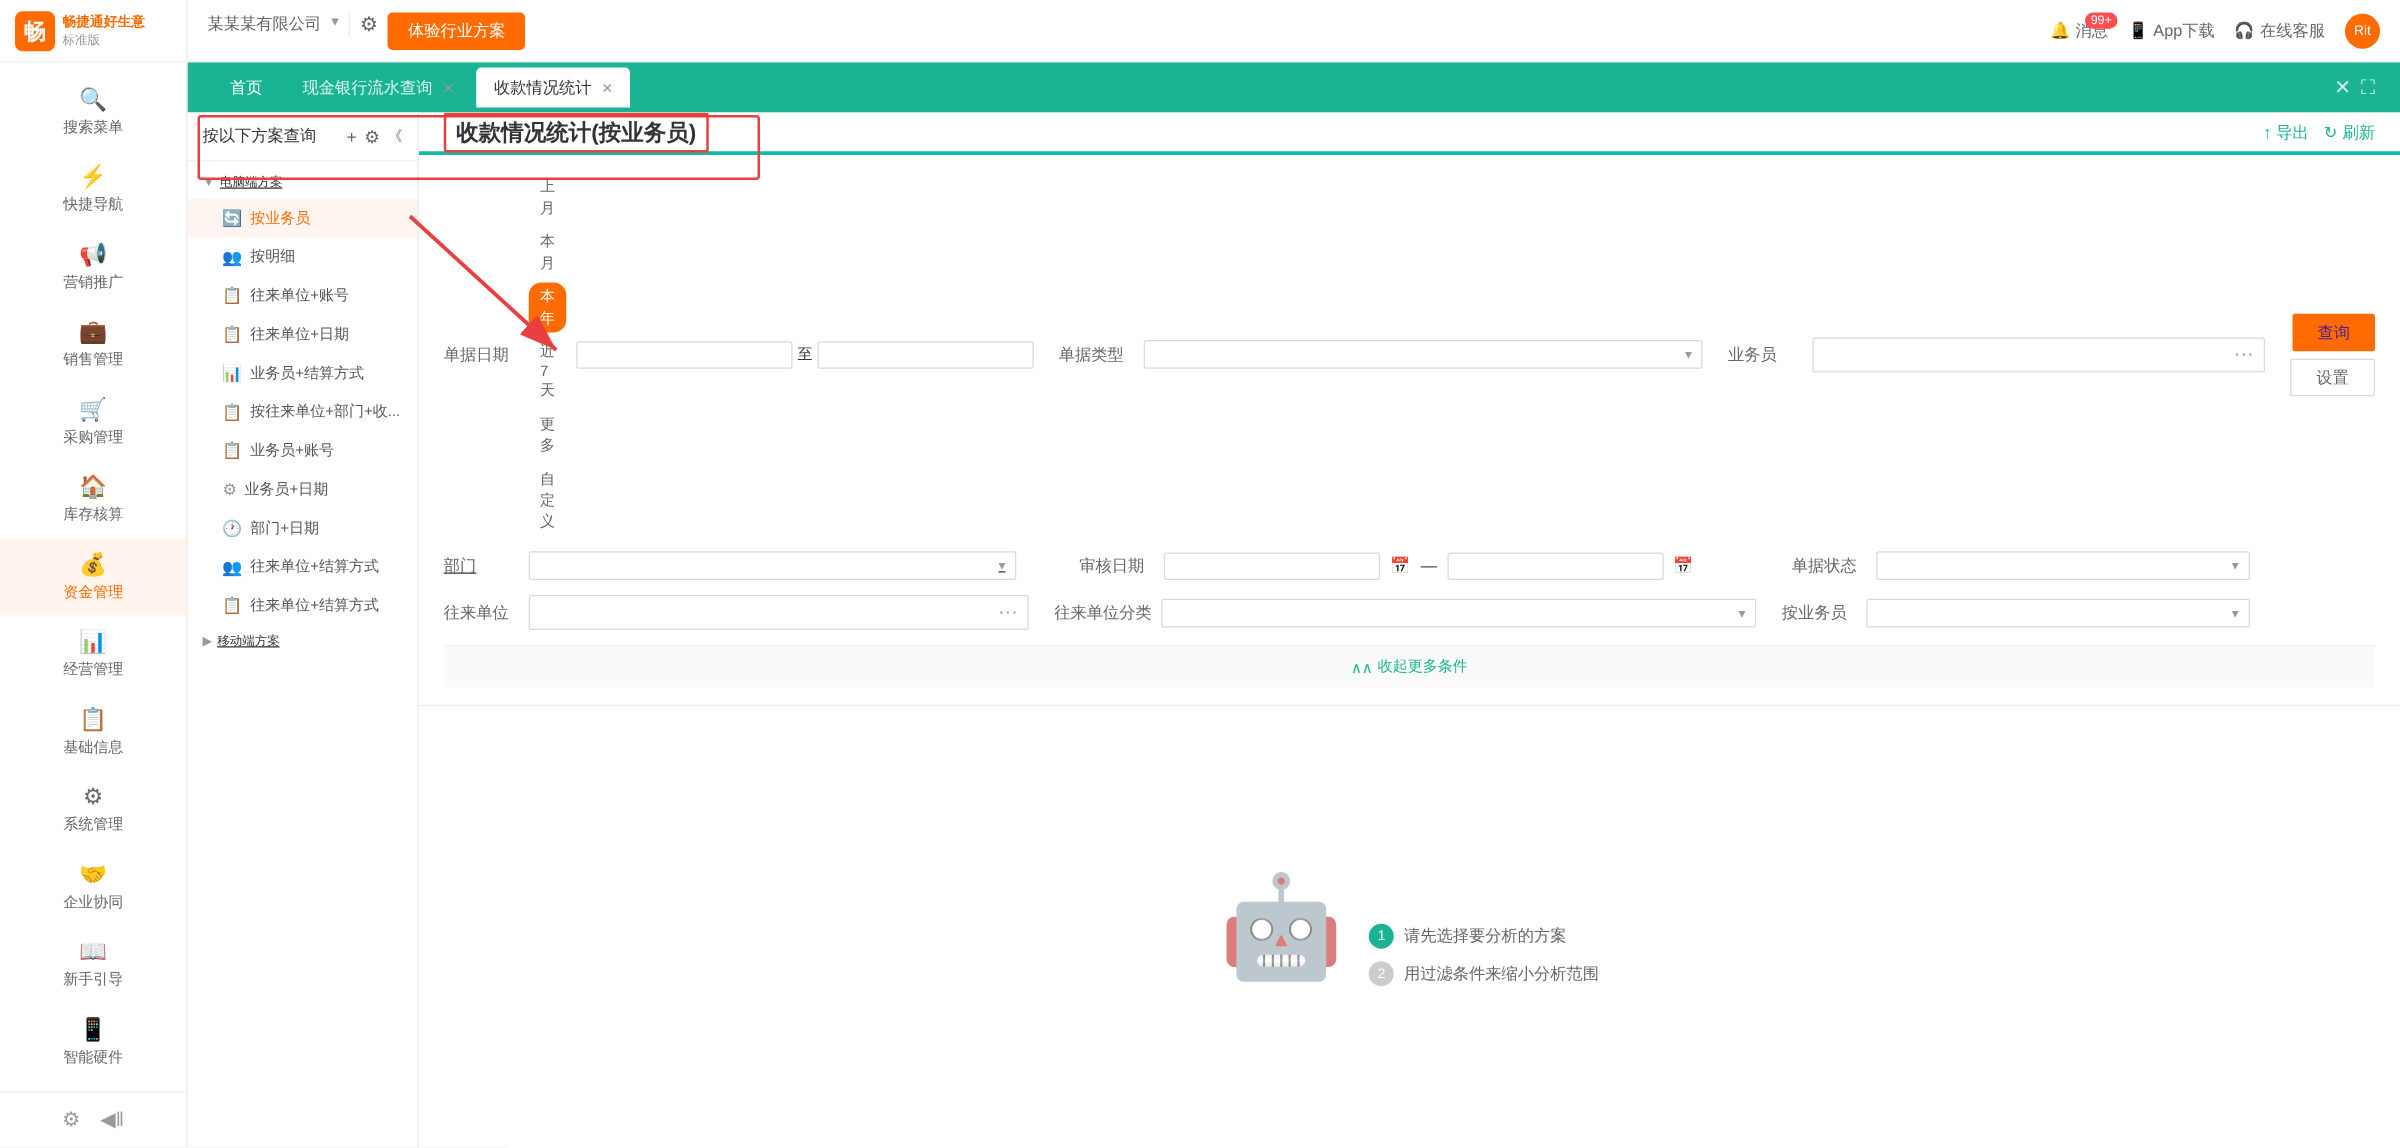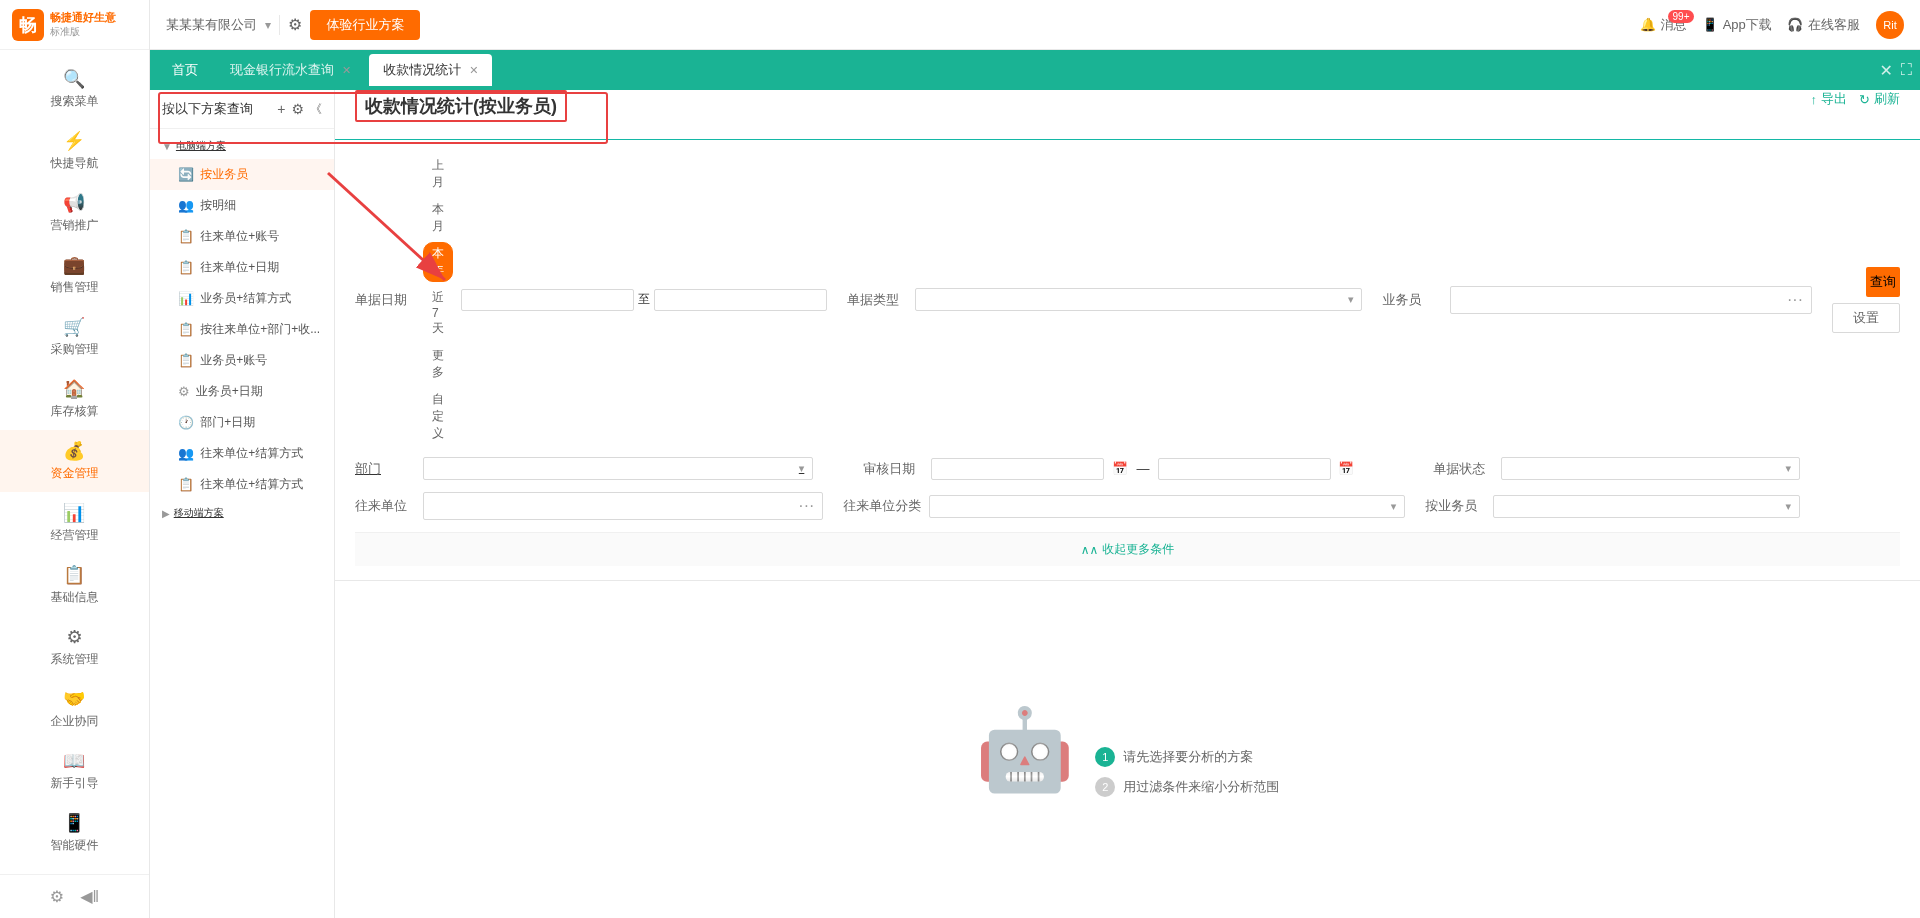--- a/index.html
+++ b/index.html
@@ -17,33 +17,33 @@
     .nav-item.active { color: #ff6b00; background: #fff5f0; }
     .nav-item .nav-icon { font-size: 18px; margin-bottom: 3px; }
     .sidebar-footer { padding: 12px 0; border-top: 1px solid #f0f0f0; display: flex; align-items: center; justify-content: center; gap: 16px; }
     .footer-icon { font-size: 16px; color: #999; cursor: pointer; }
 
     
     .main-content { flex: 1; display: flex; flex-direction: column; overflow: hidden; }
 
     
     .topbar { height: 50px; background: #fff; display: flex; align-items: center; padding: 0 16px; border-bottom: 1px solid #e8e8e8; gap: 12px; }
-    .topbar-left { display: flex; align-items: center; gap: 8px; flex: 1; }
+    .topbar-left { display: flex; gap: 8px; flex: 1; }
     .company-name { color: #666; font-size: 13px; }
     .dropdown-arrow { color: #999; font-size: 12px; cursor: pointer; }
     .gear-btn { color: #666; cursor: pointer; font-size: 16px; }
     .trial-btn { background: #ff6b00; color: #fff; border: none; padding: 6px 16px; border-radius: 4px; cursor: pointer; font-size: 13px; }
     .topbar-right { display: flex; align-items: center; gap: 16px; }
     .msg-badge { position: relative; display: flex; align-items: center; gap: 4px; color: #666; cursor: pointer; }
     .badge-count { background: #ff4d4f; color: #fff; font-size: 10px; border-radius: 10px; padding: 1px 5px; position: absolute; top: -6px; right: -8px; }
     .topbar-action { display: flex; align-items: center; gap: 4px; color: #666; cursor: pointer; font-size: 13px; }
     .user-avatar { width: 28px; height: 28px; background: #ff6b00; border-radius: 50%; display: flex; align-items: center; justify-content: center; color: #fff; font-size: 11px; }
 
     
-    .tabbar { height: 40px; background: #1ab394; display: flex; align-items: center; padding: 0 8px; gap: 4px; }
+    .tabbar { height: 40px; background: #1ab394; display: flex; align-items: center; padding: 0 20px; gap: 4px; }
     .tab-item { height: 32px; padding: 0 14px; display: flex; align-items: center; gap: 6px; cursor: pointer; border-radius: 4px 4px 0 0; font-size: 13px; color: rgba(255,255,255,0.85); white-space: nowrap; }
     .tab-item.home { color: #fff; background: transparent; }
     .tab-item.active { background: #fff; color: #333; }
     .tab-item .close-btn { font-size: 11px; color: #999; cursor: pointer; margin-left: 2px; }
     .window-controls { display: flex; align-items: center; gap: 8px; margin-left: auto; }
     .win-btn { background: none; border: none; color: rgba(255,255,255,0.8); font-size: 16px; cursor: pointer; }
 
     
     .page-area { flex: 1; display: flex; overflow: hidden; background: #f5f5f5; }
 
@@ -60,41 +60,41 @@
     .scheme-group-label { font-size: 10px; text-decoration: underline; }
     .scheme-item { display: flex; align-items: center; padding: 7px 12px 7px 28px; cursor: pointer; color: #555; font-size: 12px; gap: 6px; border-radius: 0; transition: background 0.15s; white-space: nowrap; overflow: hidden; text-overflow: ellipsis; }
     .scheme-item.active { color: #ff6b00; background: #fff5f0; }
     .scheme-item .item-icon { font-size: 13px; color: #999; flex-shrink: 0; }
     .scheme-item.active .item-icon { color: #ff6b00; }
 
     
     .right-content { flex: 1; display: flex; flex-direction: column; overflow: hidden; }
 
     
-    .page-header { height: 50px; background: #fff; display: flex; align-items: flex-start; padding: 0 20px; border-bottom: 1px solid #14b8a6; }
+    .page-header { height: 34px; background: #fff; display: flex; align-items: center; padding: 0 20px; border-bottom: 3px solid #14b8a6; }
     .page-title { font-size: 18px; font-weight: bold; color: #333; border: 2px solid #e84040; padding: 2px 8px; border-radius: 2px; }
     .header-actions { margin-left: auto; display: flex; align-items: center; gap: 12px; }
     .export-btn { display: flex; align-items: center; gap: 4px; color: #1ab394; cursor: pointer; font-size: 13px; background: none; border: none; }
     .refresh-btn { display: flex; align-items: center; gap: 4px; color: #1ab394; cursor: pointer; font-size: 13px; background: none; border: none; }
 
     
     .search-area { background: #fff; padding: 14px 20px; border-bottom: 1px solid #e8e8e8; }
     .search-row { display: flex; align-items: center; gap: 20px; margin-bottom: 12px; }
     .search-row:last-child { margin-bottom: 0; }
     .search-field { display: flex; align-items: center; gap: 8px; flex: 1; }
     .field-label { color: #666; font-size: 13px; white-space: nowrap; min-width: 60px; }
     .date-tabs { display: flex; align-items: center; gap: 4px; flex-direction: column; }
     .date-tab { padding: 2px 8px; border-radius: 2px; cursor: pointer; font-size: 12px; color: #666; border: 1px solid transparent; }
     .date-tab.active { background: #ff6b00; color: #fff; border-color: #ff6b00; border-radius: 10px; }
     .date-range { display: flex; align-items: center; gap: 4px; font-size: 12px; color: #333; }
     .date-input { border: 1px solid #d9d9d9; border-radius: 2px; padding: 3px 8px; font-size: 12px; color: #333; min-width: 90px; outline: none; }
     .select-field { border: 1px solid #d9d9d9; border-radius: 2px; padding: 4px 8px; font-size: 13px; color: #333; min-width: 150px; display: flex; align-items: center; justify-content: space-between; cursor: pointer; }
     .select-arrow { color: #999; font-size: 11px; }
     .search-actions { display: flex; flex-direction: column; gap: 6px; align-items: flex-end; }
-    .query-btn { background: #ff6b00; color: #000000; border: none; padding: 6px 4px; border-radius: 2px; cursor: pointer; font-size: 13px; }
+    .query-btn { background: #ff6b00; color: #4c1d95; border: none; padding: 6px 20px; border-radius: 2px; cursor: pointer; font-size: 13px; }
     .setting-btn { background: #fff; color: #666; border: 1px solid #d9d9d9; padding: 5px 20px; border-radius: 2px; cursor: pointer; font-size: 13px; }
     .more-btn { color: #999; cursor: pointer; font-size: 16px; border: none; background: none; }
     .department-field { min-width: 200px; text-decoration: underline; }
     .collapse-bar { display: flex; align-items: center; justify-content: center; padding: 8px; background: #fafafa; cursor: pointer; color: #1ab394; font-size: 12px; gap: 4px; border-top: 1px solid #f0f0f0; }
 
     
     .empty-area { flex: 1; display: flex; flex-direction: column; align-items: center; justify-content: center; gap: 16px; background: #fff; margin: 0; }
     .empty-robot { font-size: 80px; opacity: 0.6; }
     .empty-tips { display: flex; flex-direction: column; gap: 10px; }
     .empty-tip { display: flex; align-items: center; gap: 8px; color: #666; font-size: 13px; }

